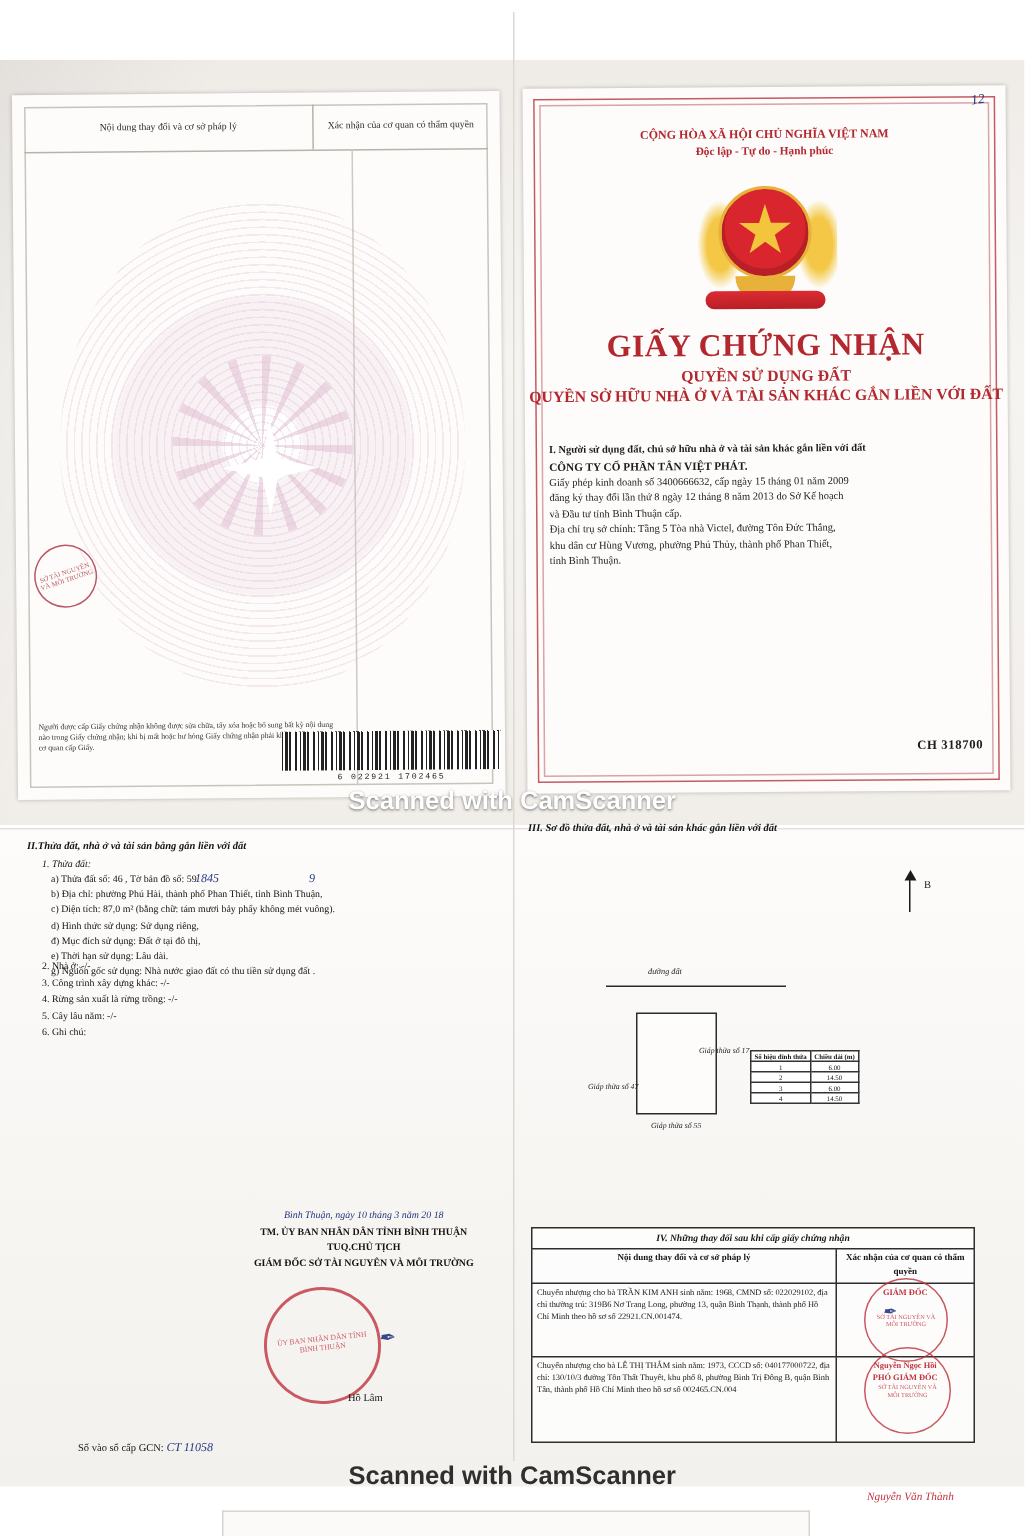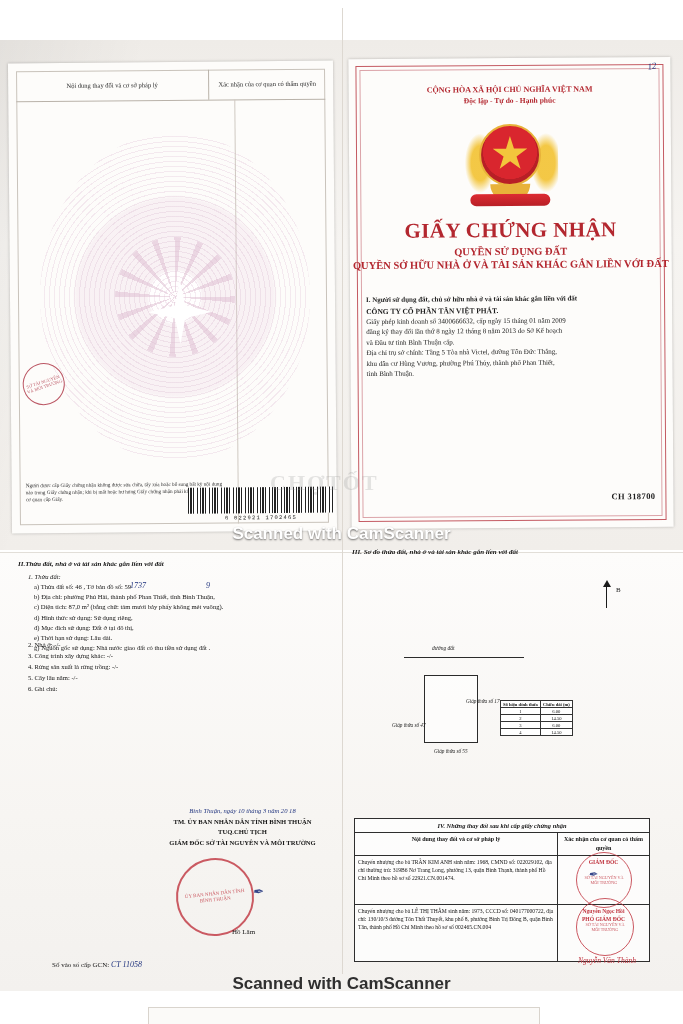--- a/index.html
+++ b/index.html
@@ -501,20 +501,21 @@
     justify-content: center;
     text-align: center;
     opacity: 0.82;
     box-sizing: border-box;
   }
   .sig-red {
     position: absolute;
     color: #c0343f;
     font-style: italic;
     font-size: 7.5px;
+    margin-top: 37px;
   }
   .bottom-peek {
     position: absolute;
     left: 148px; bottom: 0;
     width: 390px; height: 16px;
     border: 1px solid #d9d4cd;
     border-bottom: none;
     background: #fbfaf8;
   }
 </style>
@@ -573,42 +574,41 @@
         <div>đăng ký thay đổi lần thứ 8 ngày 12 tháng 8 năm 2013 do Sở Kế hoạch</div>
         <div>và Đầu tư tỉnh Bình Thuận cấp.</div>
         <div>Địa chỉ trụ sở chính: Tầng 5 Tòa nhà Victel, đường Tôn Đức Thắng,</div>
         <div>khu dân cư Hùng Vương, phường Phú Thủy, thành phố Phan Thiết,</div>
         <div>tỉnh Bình Thuận.</div>
       </div>
 
       <div class="cert-code">CH 318700</div>
     </div>
 
-    <div class="watermark-top">CHỢTỐT</div>
     <div class="camscanner">Scanned with CamScanner</div>
   </div>
 
   <div class="scan-bottom"></div>
 
   <div class="col-sep"></div>
 
-  <div class="bl-title" style="left:18px; top:560px;">II.Thửa đất, nhà ở và tài sản khác gắn liền với đất</div>
+  <div class="bl-title" style="left:18px; top:560px;">II.Thửa đất, nhà ở và tài sản bằng gắn liền với đất</div>
   <div class="bl-body" style="left:28px; top:572px; width:300px;">
     <span class="ital">1. Thửa đất:</span>
   </div>
   <div class="bl-body" style="left:34px; top:582px; width:310px;">
     <div>a) Thửa đất số:  46        , Tờ bản đồ số:  59</div>
     <div>b) Địa chỉ: phường Phú Hài, thành phố Phan Thiết, tỉnh Bình Thuận,</div>
     <div>c) Diện tích:  87,0 m²        (bằng chữ: tám mươi bảy phẩy không mét vuông).</div>
     <div>d) Hình thức sử dụng: Sử dụng riêng,</div>
     <div>đ) Mục đích sử dụng: Đất ở tại đô thị,</div>
     <div>e) Thời hạn sử dụng: Lâu dài.</div>
     <div>g) Nguồn gốc sử dụng: Nhà nước giao đất có thu tiền sử dụng đất .</div>
   </div>
-  <div class="hand" style="position:absolute; left:130px; top:581px; font-size:8px;">1737</div>
+  <div class="hand" style="position:absolute; left:130px; top:581px; font-size:8px;">1845</div>
   <div class="hand" style="position:absolute; left:206px; top:581px; font-size:8px;">9</div>
 
   <div class="bl-body ital" style="left:28px; top:640px;">2. Nhà ở: -/-</div>
   <div class="bl-body ital" style="left:28px; top:651px;">3. Công trình xây dựng khác: -/-</div>
   <div class="bl-body ital" style="left:28px; top:662px;">4. Rừng sản xuất là rừng trồng: -/-</div>
   <div class="bl-body ital" style="left:28px; top:673px;">5. Cây lâu năm: -/-</div>
   <div class="bl-body ital" style="left:28px; top:684px;">6. Ghi chú:</div>
 
   <div class="bl-title" style="left:352px; top:548px;">III. Sơ đồ thửa đất, nhà ở và tài sản khác gắn liền với đất</div>
   <div class="north-arrow">

